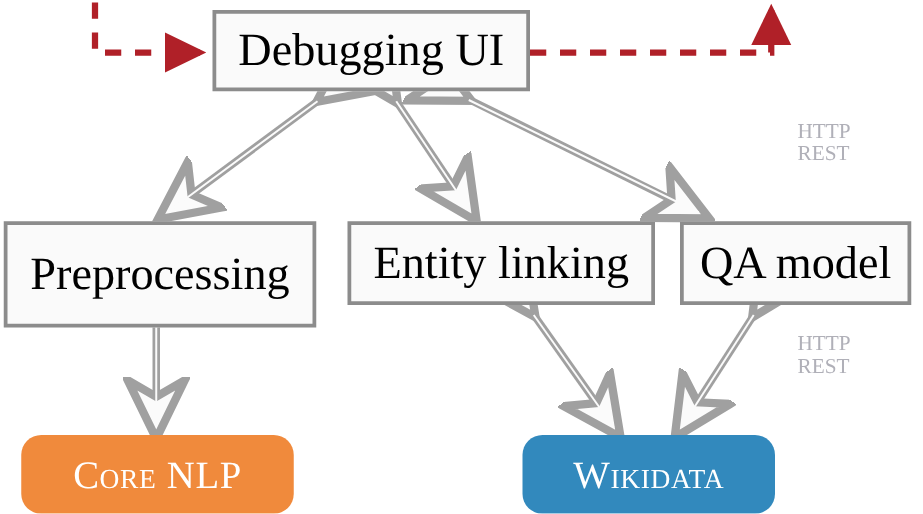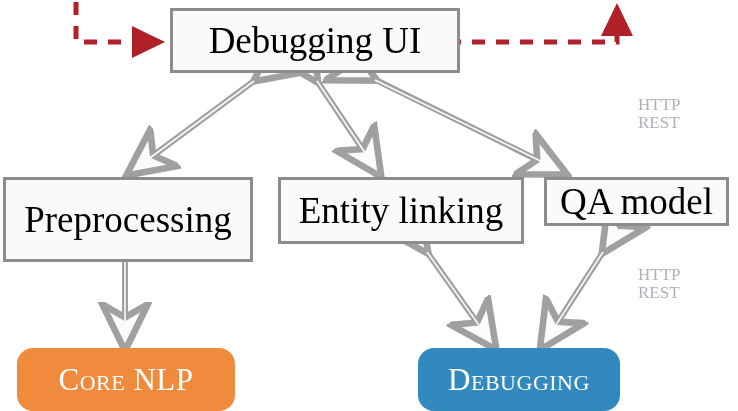--- a/index.html
+++ b/index.html
@@ -105,42 +105,42 @@
 
     <g>
       <path d="M76,2 L76,42 L160,42" stroke="#b02028" stroke-width="5" fill="none" stroke-dasharray="13 11" stroke-linecap="butt" marker-end="url(#rhead)"></path>
     </g>
 
     <g>
       <path d="M424,42 L617,42 L617,8" stroke="#b02028" stroke-width="5" fill="none" stroke-dasharray="13 11" stroke-linecap="butt" marker-end="url(#rhead)"></path>
     </g>
   </svg>
 
-  <div class="node node-rect" id="node-debugging-ui" style="left:170px; top:8px; width:290px; height:65px;">
+  <div class="node node-rect" id="node-debugging-ui" style="left:170px; top:8px; width:254px; height:65px;">
     <span>Debugging UI</span>
   </div>
 
   <div class="node node-rect" id="node-preprocessing" style="left:3px; top:177px; width:250px; height:85px;">
     <span>Preprocessing</span>
   </div>
 
   <div class="node node-rect" id="node-entity-linking" style="left:278px; top:177px; width:246px; height:67px;">
     <span>Entity linking</span>
   </div>
 
-  <div class="node node-rect" id="node-qa-model" style="left:544px; top:177px; width:185px; height:49px;">
+  <div class="node node-rect" id="node-qa-model" style="left:544px; top:177px; width:185px; height:67px;">
     <span>QA model</span>
   </div>
 
   <div class="node node-pill" id="node-core-nlp" style="left:17px; top:348px; width:218px; height:63px;">
     <span>Core NLP</span>
   </div>
 
   <div class="node node-pill" id="node-wikidata" style="left:418px; top:348px; width:202px; height:63px;">
-    <span>Debugging</span>
+    <span>Wikidata</span>
   </div>
 
   <div class="edge-label" id="label-http-rest-top" style="left:638px; top:96px;">HTTP
 REST</div>
 
   <div class="edge-label" id="label-http-rest-bottom" style="left:638px; top:266px;">HTTP
 REST</div>
 
 </div>
 

